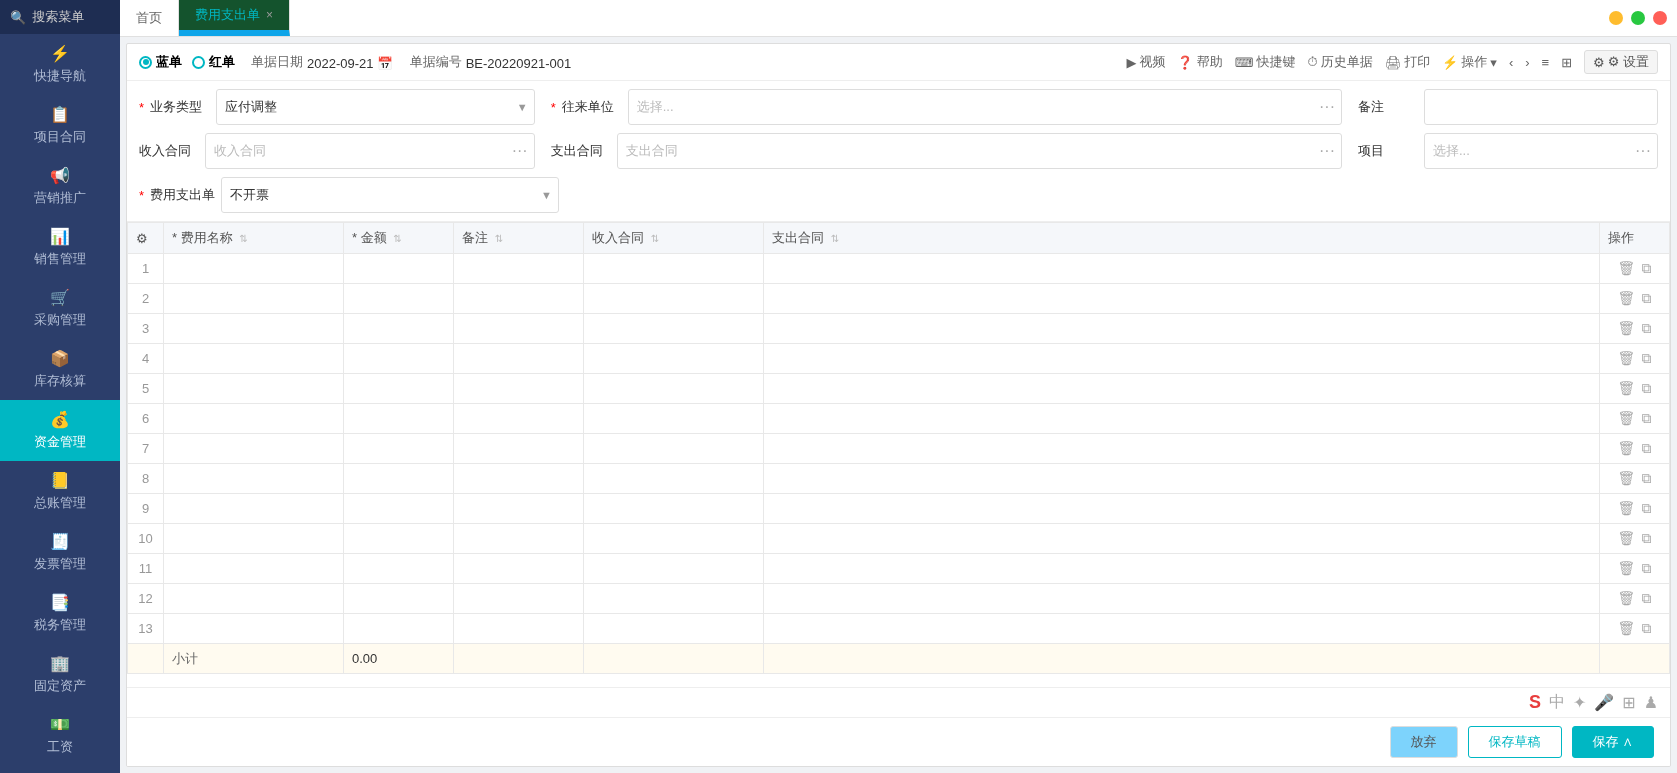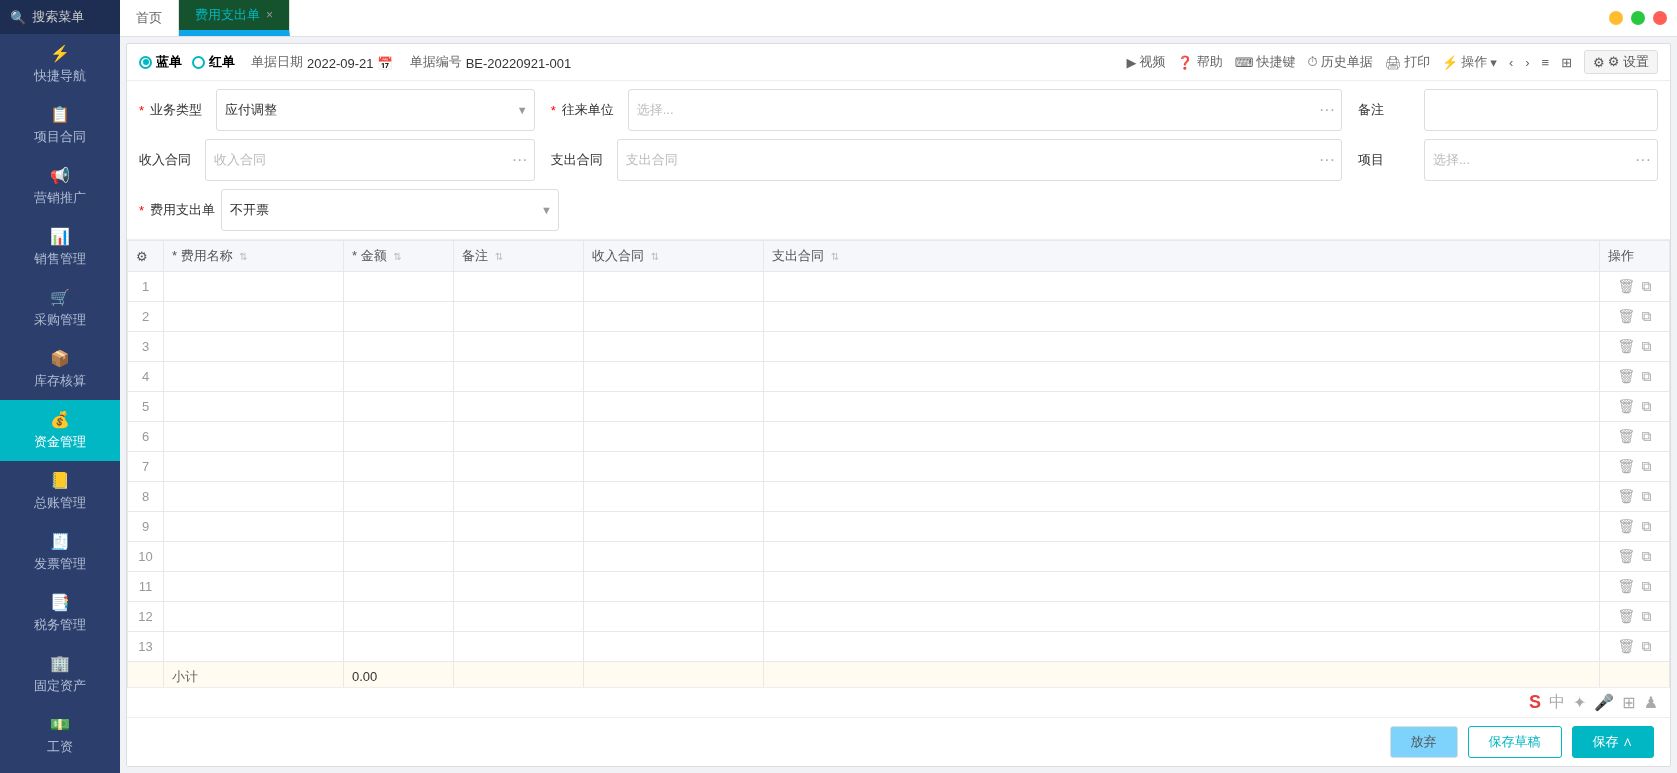--- a/index.html
+++ b/index.html
@@ -157,21 +157,21 @@
       gap: 6px;
       flex: 1;
     }
     .form-field .field-label { color: #333; white-space: nowrap; min-width: 60px; }
     .form-field .required { color: red; }
     .form-field .field-input {
       flex: 1;
       border: 1px solid #ddd;
       border-radius: 3px;
       padding: 3px 8px;
-      height: 42px;
+      height: 36px;
       color: #333;
       display: flex;
       align-items: center;
       background: #fff;
       position: relative;
     }
     .form-field .field-input .arrow { position: absolute; right: 6px; color: #999; font-size: 11px; }
     .form-field .field-input .dots { color: #aaa; font-size: 16px; position: absolute; right: 6px; }
     .form-field .field-input .placeholder { color: #bbb; }
 

